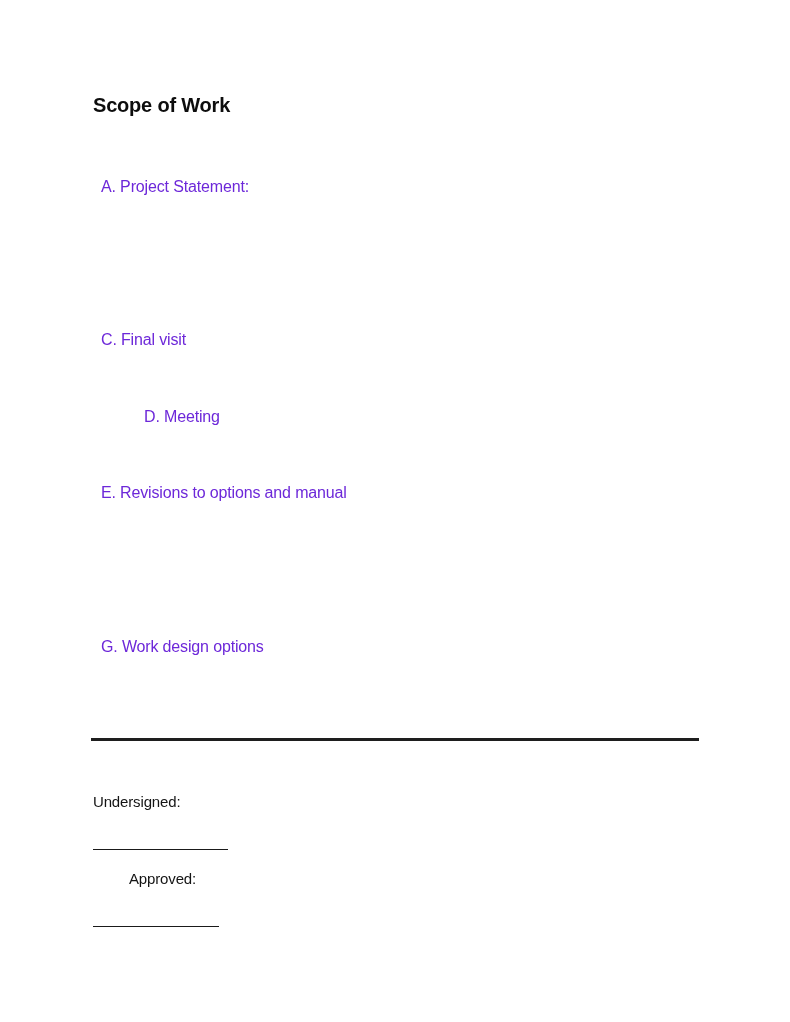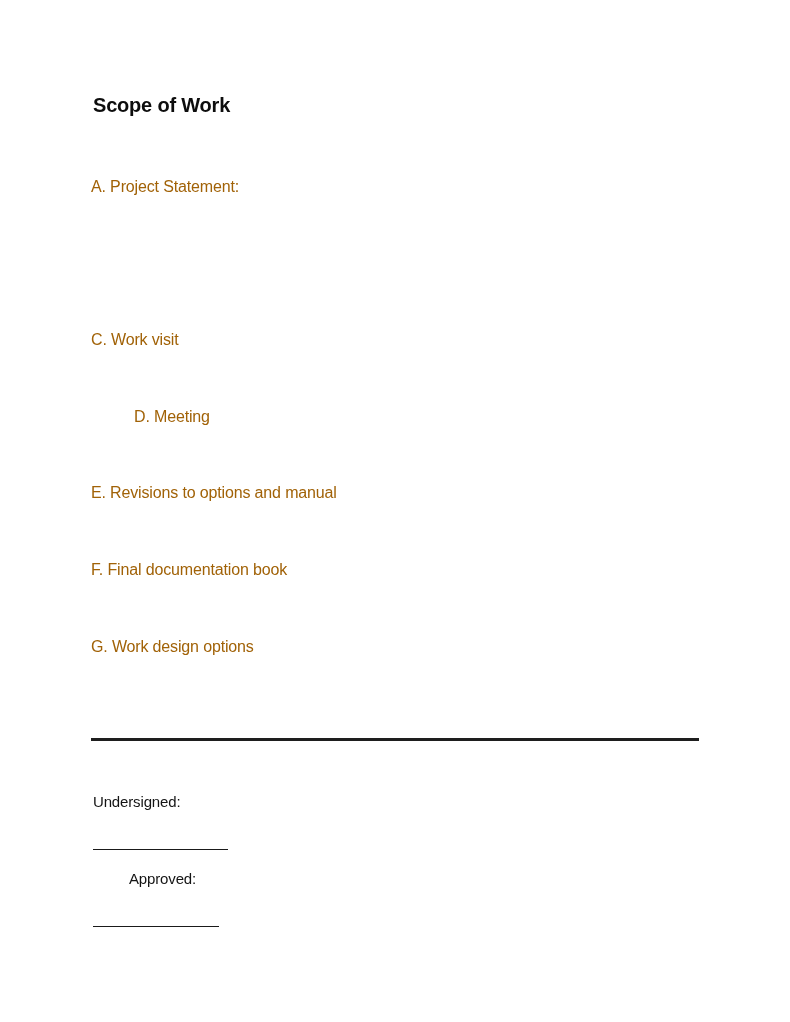--- a/index.html
+++ b/index.html
@@ -26,23 +26,23 @@
       left: 93px;
       top: 94px;
       font-size: 20px;
       font-weight: bold;
       letter-spacing: -0.2px;
       color: #0d0d0d;
       white-space: nowrap;
     }
     .section-item {
       position: absolute;
-      left: 91px;
+      left: 101px;
       font-size: 16px;
-      color: #a16207;
+      color: #6d28d9;
       white-space: nowrap;
       letter-spacing: -0.15px;
     }
     .rule {
       position: absolute;
       left: 91px;
       top: 738px;
       width: 608px;
       height: 2.5px;
       background: #1e1e1e;
@@ -63,24 +63,23 @@
     }
   </style>
 </head>
 <body>
 
 <div class="page">
 
   <div class="title">Scope of Work</div>
 
   <div class="section-item" style="top:178px;">A. Project Statement:</div>
-  <div class="section-item" style="top:331px;">C. Work visit</div>
+  <div class="section-item" style="top:331px;">C. Final visit</div>
   <div class="section-item" style="top:408px;margin-left:43px;">D. Meeting</div>
   <div class="section-item" style="top:484px;">E. Revisions to options and manual</div>
-  <div class="section-item" style="top:561px;">F. Final documentation book</div>
   <div class="section-item" style="top:638px;">G. Work design options</div>
 
   <div class="rule"></div>
 
   <div class="sig-label" style="top:793px;">Undersigned:</div>
   <div class="sig-line" style="top:849px; width:135px;"></div>
 
   <div class="sig-label" style="top:870px;margin-left:36px;">Approved:</div>
   <div class="sig-line" style="top:926px; width:126px;"></div>
 

